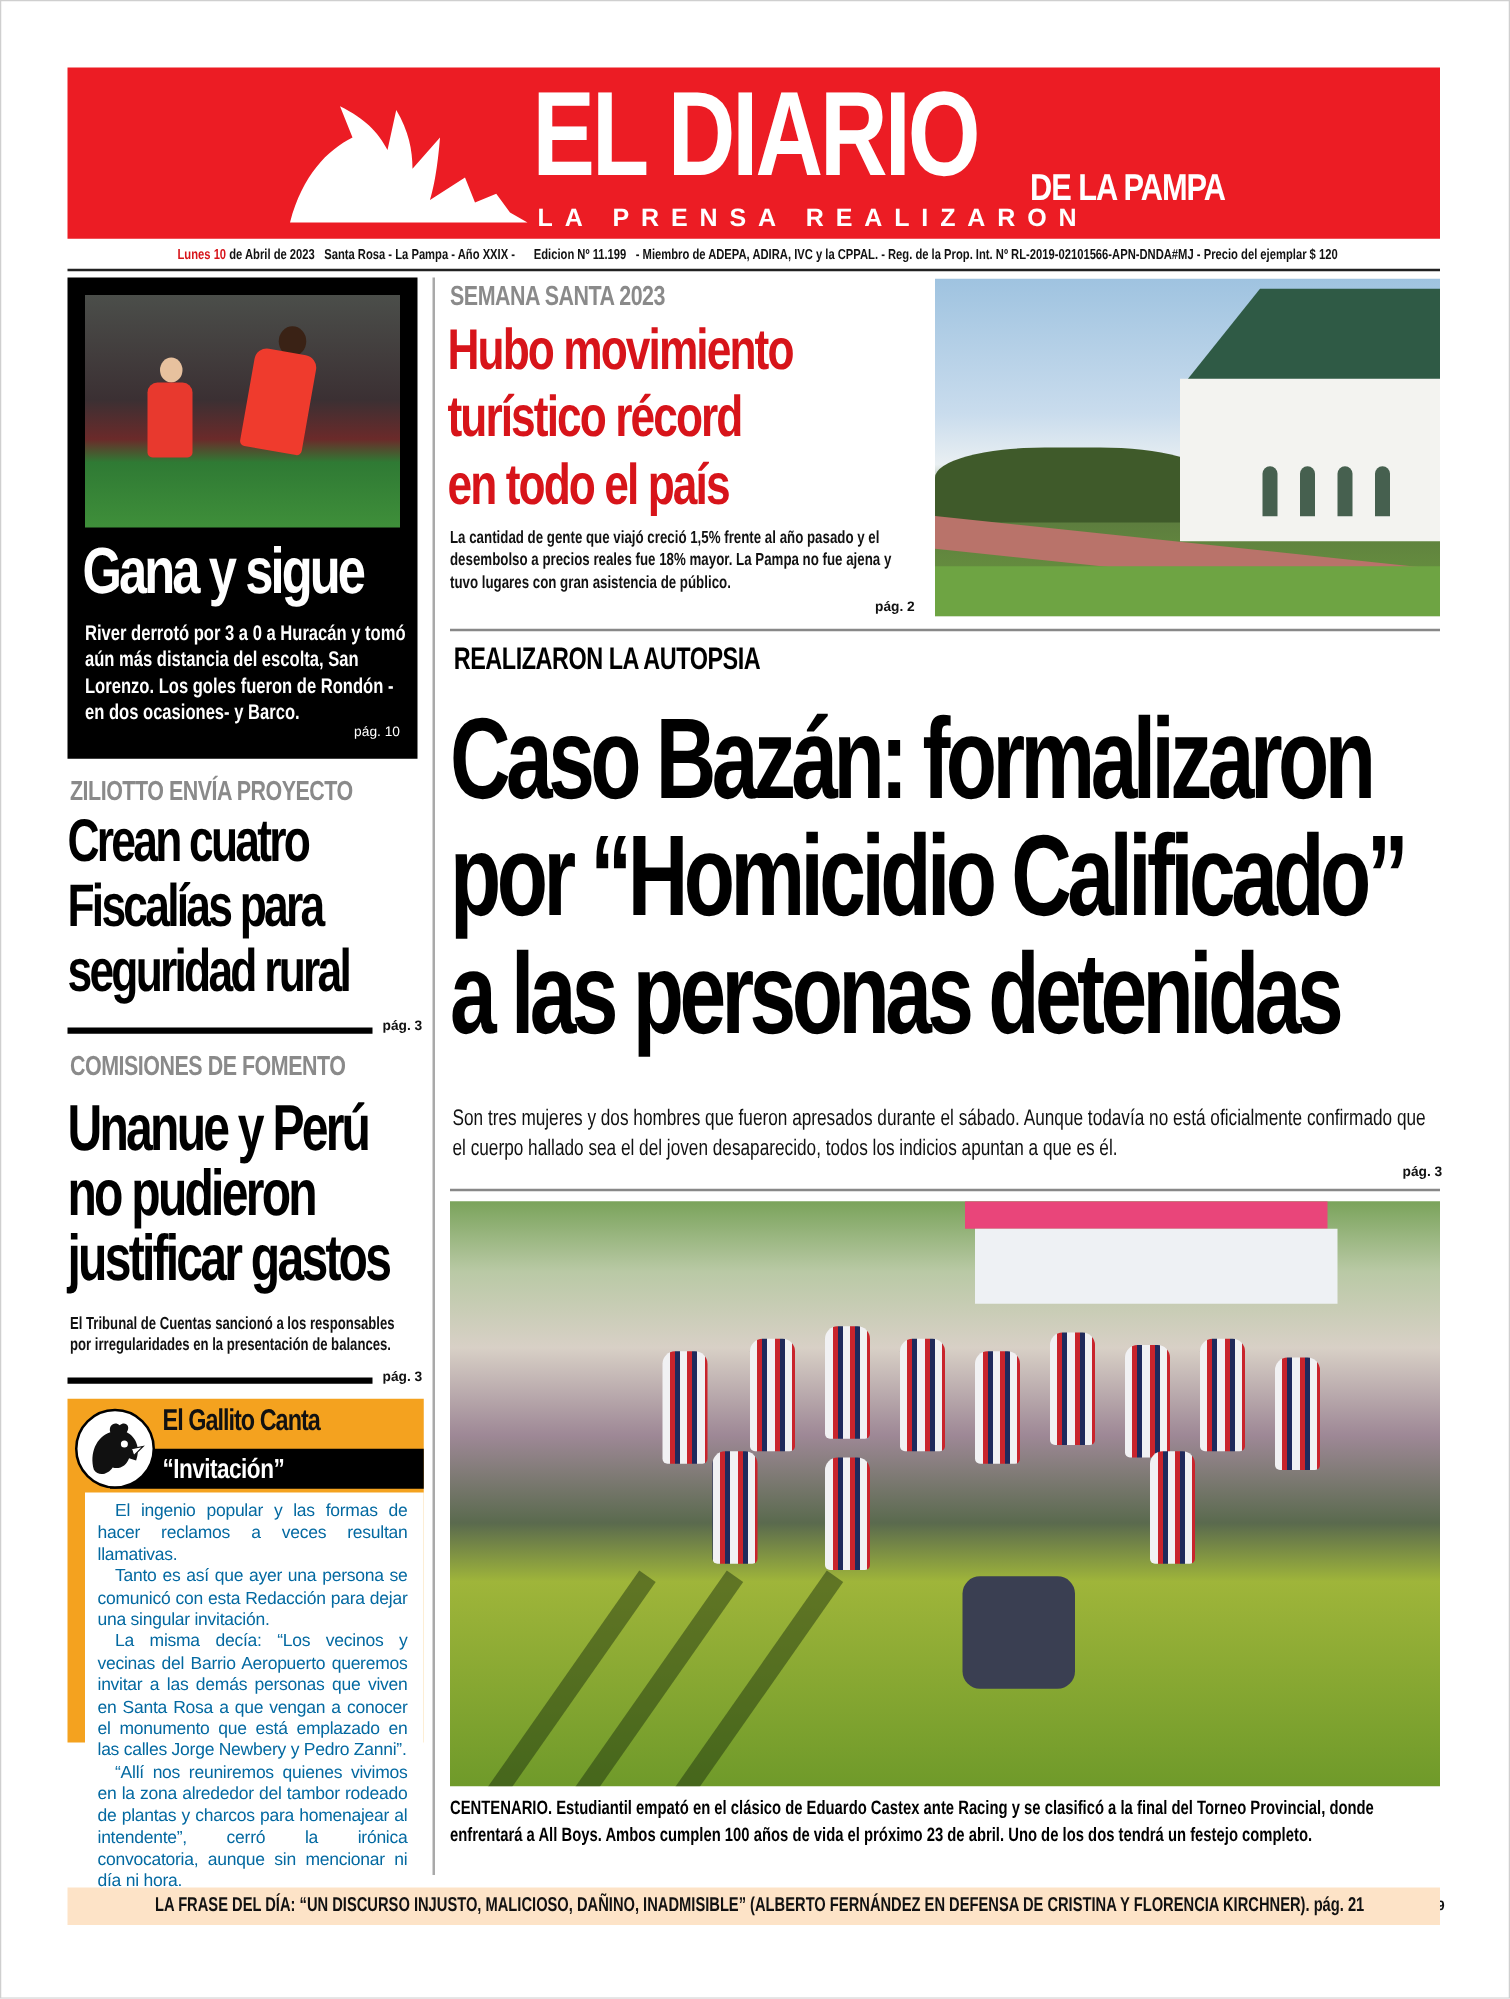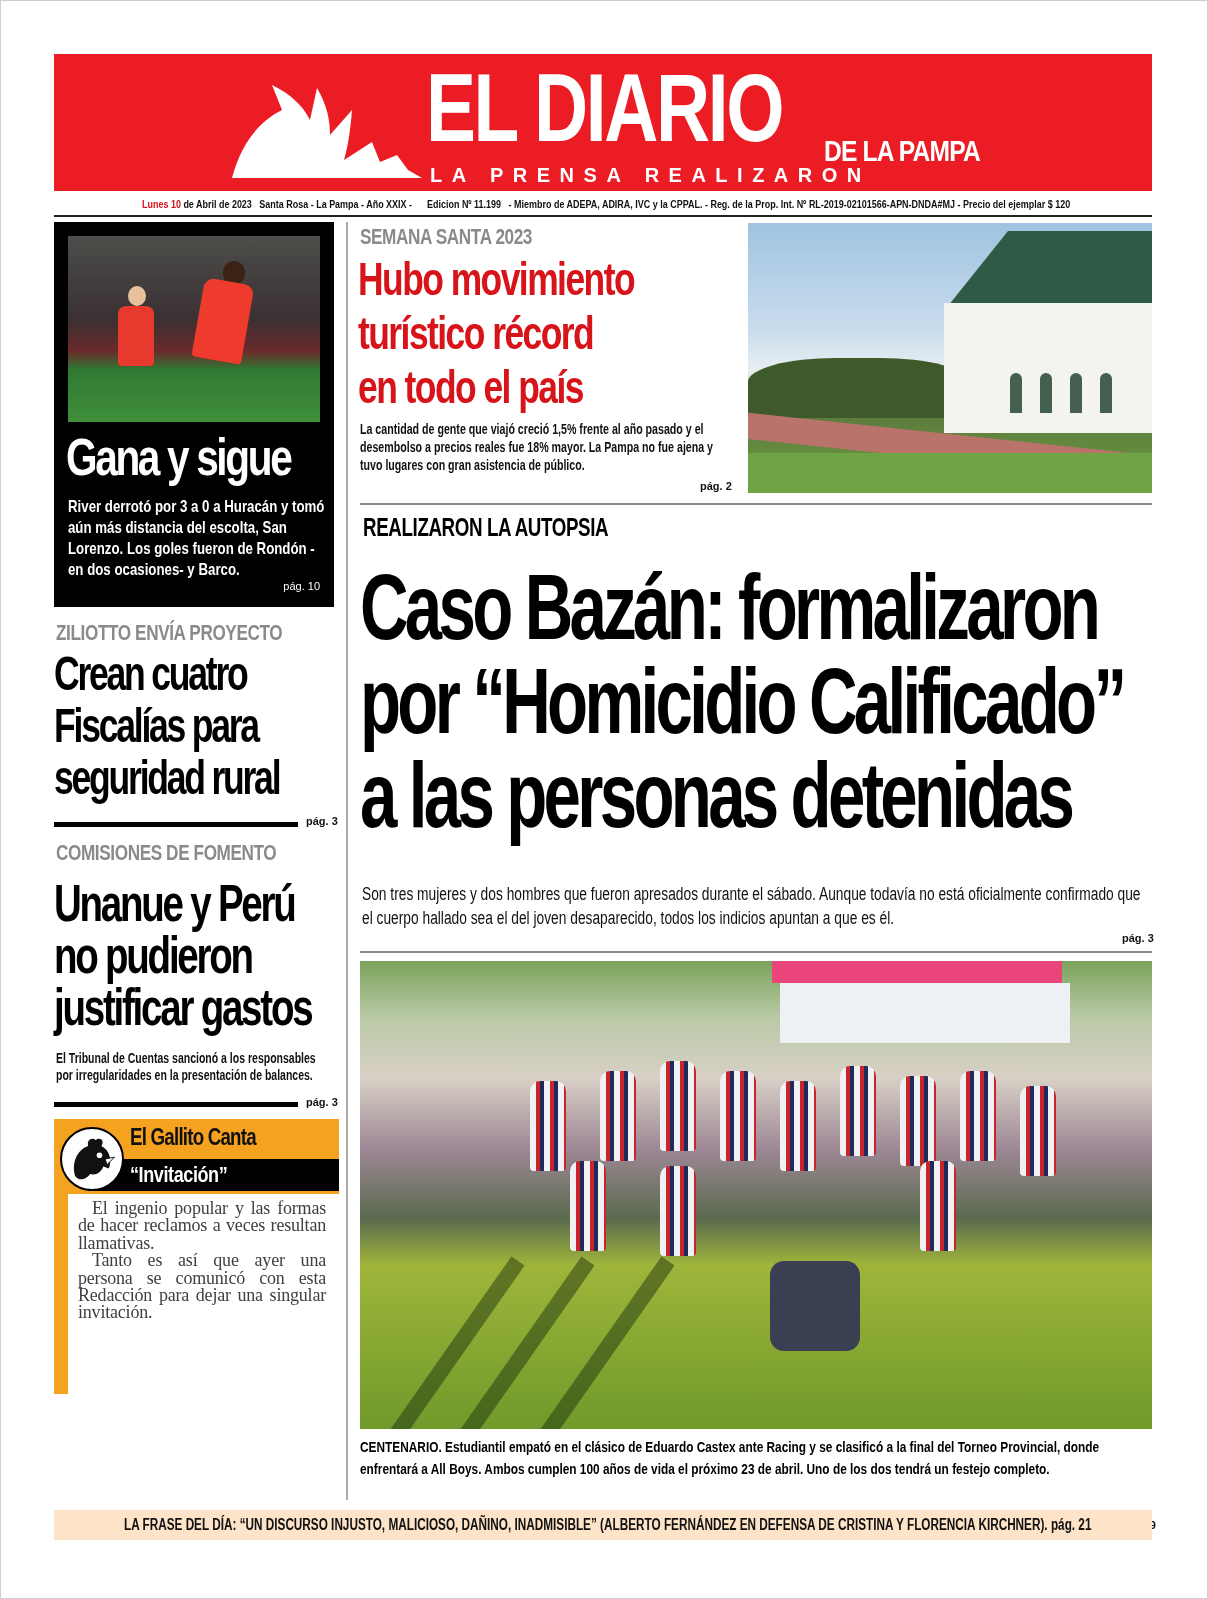--- a/index.html
+++ b/index.html
@@ -46,21 +46,21 @@
   .rule-unanue { left: 54px; top: 1102px; width: 244px; }
   .pref-unanue { left: 306px; top: 1096px; }
 
   
   .gallito { position: absolute; left: 54px; top: 1119px; width: 285px; height: 275px; background: #f4a21f; }
   .gallito-title { position: absolute; left: 76px; top: 4px; font-weight: bold; font-size: 24px; color: #111; letter-spacing: -1px; transform: scaleX(0.78); transform-origin: left top; white-space: nowrap; }
   .gallito-bar { position: absolute; left: 34px; top: 40px; width: 251px; height: 32px; background: #000; }
   .gallito-sub { position: absolute; left: 76px; top: 43px; color: #fff; font-weight: bold; font-size: 22px; letter-spacing: -0.5px; transform: scaleX(0.82); transform-origin: left top; white-space: nowrap; }
   .gallito-logo { position: absolute; left: 6px; top: 8px; width: 64px; height: 64px; border-radius: 50%; background: #fff; border: 2px solid #000; overflow: hidden; }
   .gallito-body { position: absolute; left: 14px; top: 75px; width: 271px; height: 296px; background: #fff; padding: 6px 0 0 10px; }
-  .gallito-body p { font-size: 18px; line-height: 17.4px; color: #404040; width: 248px; text-align: justify; text-indent: 14px; font-family: Liberation Serif, serif; letter-spacing: -0.2px; }
+  .gallito-body p { font-size: 14px; line-height: 17.4px; color: #0369a1; width: 248px; text-align: justify; text-indent: 14px; font-family: Liberation Sans, sans-serif; letter-spacing: -0.2px; }
 
   
   .kicker3 { position: absolute; left: 360px; top: 224px; }
   .tour-head { position: absolute; left: 358px; top: 252px; color: #d7141a; font-weight: bold; font-size: 46px; line-height: 54px; letter-spacing: -2px; white-space: nowrap; transform: scaleX(0.77); transform-origin: left top; }
   .tour-text { position: absolute; left: 360px; top: 420px; width: 490px; font-weight: bold; font-size: 14px; line-height: 18px; transform: scaleX(0.76); transform-origin: left top; }
   .pref-tour { left: 700px; top: 480px; }
 
   .tour-photo { position: absolute; left: 748px; top: 223px; width: 404px; height: 270px; overflow: hidden; background: linear-gradient(180deg, #9fc3e0 0%, #c9dced 40%, #e9eff2 55%, #5c7b3e 70%, #6c9b3f 100%); }
   .tour-photo .trees { position: absolute; left: 0; top: 135px; width: 220px; height: 60px; background: #3f5a2a; border-radius: 40% 40% 0 0; }
   .tour-photo .house { position: absolute; left: 196px; top: 80px; width: 210px; height: 130px; background: #f3f3f0; }
@@ -154,20 +154,22 @@
   <div class="gallito-logo">
     <svg viewBox="0 0 64 64" width="60" height="60">
       <path d="M14 50 C 10 36, 16 22, 28 18 C 26 12, 32 8, 36 12 C 40 8, 46 12, 42 18 C 50 22, 54 32, 50 42 L 44 40 C 42 46, 36 50, 30 48 C 26 54, 18 56, 14 50 Z" fill="#111"></path>
       <circle cx="40" cy="28" r="3" fill="#fff"></circle>
       <path d="M46 32 L 56 30 L 48 38 Z" fill="#fff" stroke="#111"></path>
     </svg>
   </div>
   <div class="gallito-body">
     <p>El ingenio popular y las formas de hacer reclamos a veces resultan llamativas.</p>
     <p>Tanto es así que ayer una persona se comunicó con esta Redacción para dejar una singular invitación.</p>
+    <p>La misma decía: “Los vecinos y vecinas del Barrio Aeropuerto queremos invitar a las demás personas que viven en Santa Rosa a que vengan a conocer el monumento que está emplazado en las calles Jorge Newbery y Pedro Zanni”.</p>
+    <p>“Allí nos reuniremos quienes vivimos en la zona alrededor del tambor rodeado de plantas y charcos para homenajear al intendente”, cerró la irónica convocatoria, aunque sin mencionar ni día ni hora.</p>
   </div>
 </div>
 
 <div class="kicker-gray kicker3">SEMANA SANTA 2023</div>
 <div class="tour-head">
   <div>Hubo movimiento</div>
   <div>turístico récord</div>
   <div>en todo el país</div>
 </div>
 <div class="tour-text">La cantidad de gente que viajó creció 1,5% frente al año pasado y el desembolso a precios reales fue 18% mayor. La Pampa no fue ajena y tuvo lugares con gran asistencia de público.</div>

